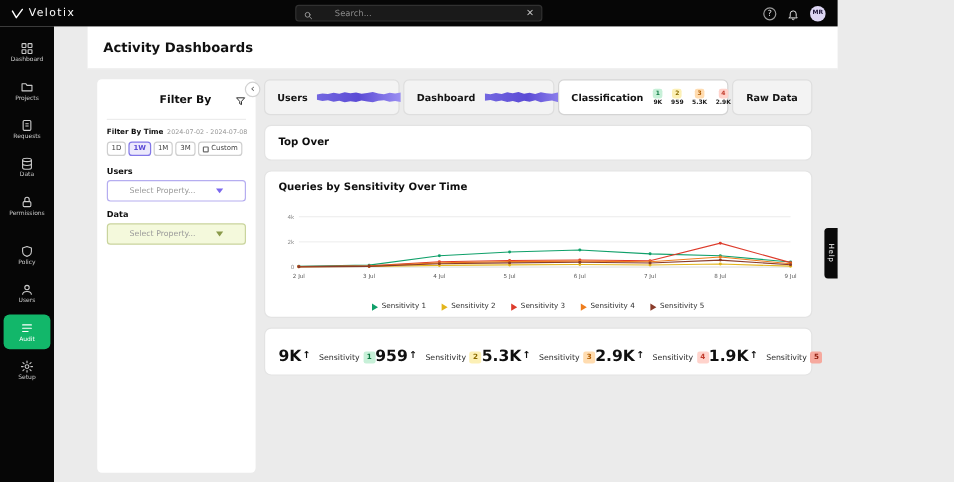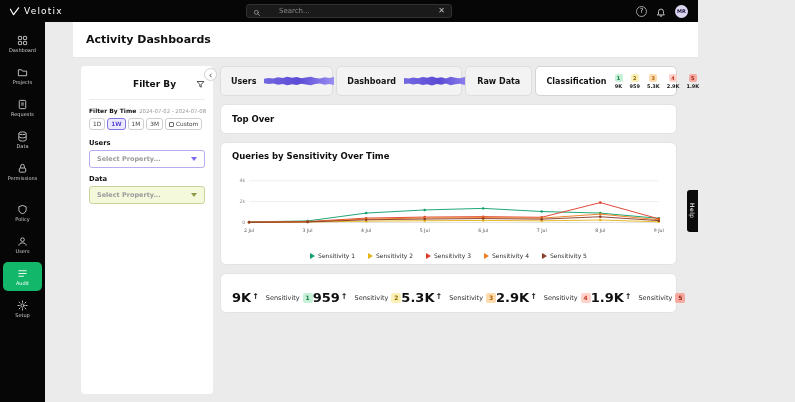--- a/index.html
+++ b/index.html
@@ -44,21 +44,21 @@
   .fp-head { display:flex; justify-content:space-between; align-items:center; padding-bottom:6px; border-bottom:1px solid #ececec; margin-bottom:7px; }
   .fp-title { font-size:9px; font-weight:bold; color:#101010;padding-left:44px; }
   .fp-time-row { display:flex; justify-content:space-between; align-items:baseline; margin-bottom:4px; gap:3px; }
   .fp-time-label { font-size:6px; font-weight:bold; color:#101010; white-space:nowrap; }
   .fp-date { font-size:5.3px; color:#979797; white-space:nowrap; }
   .time-buttons { display:flex; gap:2px; margin-bottom:9px; }
   .tbtn { padding:2px 3px; font-size:5.8px; border:1px solid #cfcfcf; border-radius:3px; background:#fff; color:#3d3d3d; display:flex; align-items:center; gap:2px; cursor:pointer; white-space:nowrap; }
   .tbtn.active { background:#ece9fc; border-color:#8277e8; color:#5b4bd5; font-weight:bold; }
   .cal-ic { width:5px; height:5px; border:1px solid #6b6b6b; border-radius:1px; display:inline-block; }
   .fp-field-label { font-size:6.8px; font-weight:bold; color:#101010; margin:7px 0 3px; }
-  .fp-select { height:18px; border:1px solid #b5adf0; border-radius:3px; display:flex; align-items:center; justify-content:space-between; padding:0 7px; font-size:6.5px; color:#9a9a9a; background:#fff; cursor:pointer;font-weight:bold; }
+  .fp-select { height:18px; border:1px solid #b5adf0; border-radius:3px; display:flex; align-items:center; justify-content:space-between; padding:0 18px; font-size:6.5px; color:#9a9a9a; background:#fff; cursor:pointer; }
   .chev { width:0; height:0; border-left:3px solid transparent; border-right:3px solid transparent; border-top:4px solid #7b68ee; }
   .fp-select.data-select { background:#f4f9dc; border-color:#c9d49d; }
   .fp-select.data-select .chev { border-top-color:#8a9a4a; }
   .collapse-btn { position:absolute; left:131px; top:10px; width:13px; height:13px; border-radius:50%; background:#fff; border:1px solid #d2d2d2; color:#4d4d4d; font-size:9px; line-height:10px; display:flex; align-items:center; justify-content:center; cursor:pointer; z-index:5; }
 
   
   .dashboard { flex:1; min-width:0; display:flex; flex-direction:column; gap:8px; padding-right:13px; }
   .tabs-row { display:flex; gap:3px; }
   .tab { height:30px; border:1px solid #dedede; border-radius:5px; background:#f3f3f3; display:flex; align-items:center; padding:0 10px; gap:8px; cursor:pointer; min-width:0; }
   .tab.active { background:#fff; border-color:#d4d4d4; }
@@ -292,23 +292,20 @@
               <defs>
                   <linearGradient id="pg2" x1="0" y1="0" x2="1" y2="0">
                     <stop offset="0" stop-color="#7367e0"></stop>
                     <stop offset="0.5" stop-color="#5b4bd5"></stop>
                     <stop offset="1" stop-color="#9a8ef2"></stop>
                   </linearGradient>
                 </defs>
               <path fill="url(#pg2)" d="M0.0,5.0 L4.7,5.6 L9.3,4.4 L14.0,5.3 L18.7,3.9 L23.3,4.8 L28.0,3.6 L32.7,5.1 L37.3,4.3 L42.0,5.4 L46.7,3.8 L51.3,4.7 L56.0,5.2 L60.7,4.1 L65.3,4.9 L70.0,4.5 L70.0,11.5 L65.3,11.1 L60.7,11.9 L56.0,10.8 L51.3,11.3 L46.7,12.2 L42.0,10.6 L37.3,11.7 L32.7,10.9 L28.0,12.4 L23.3,11.2 L18.7,12.1 L14.0,10.7 L9.3,11.6 L4.7,10.4 L0.0,11.0 Z"></path>
             </svg>
           </div>
-          <div class="tab" id="tab-raw">
-            <span class="tab-label">Raw Data</span>
-          </div>
           <div class="tab active" id="tab-classification">
             <span class="tab-label">Classification</span>
             <div class="mini-stats">
               <div class="mini-stat">
                   <span class="badge mini" style="background: rgb(199, 240, 216); color: rgb(17, 122, 68);">1</span>
                   <span class="mini-val">9K</span>
                 </div>
               <div class="mini-stat">
                   <span class="badge mini" style="background: rgb(252, 240, 182); color: rgb(138, 106, 0);">2</span>
                   <span class="mini-val">959</span>
@@ -319,20 +316,23 @@
                 </div>
               <div class="mini-stat">
                   <span class="badge mini" style="background: rgb(255, 211, 204); color: rgb(192, 58, 43);">4</span>
                   <span class="mini-val">2.9K</span>
                 </div>
               <div class="mini-stat">
                   <span class="badge mini" style="background: rgb(246, 169, 158); color: rgb(143, 29, 14);">5</span>
                   <span class="mini-val">1.9K</span>
                 </div>
             </div>
+          </div>
+          <div class="tab" id="tab-raw">
+            <span class="tab-label">Raw Data</span>
           </div>
         </div>
 
         <div class="card top-tags-card">
           <span class="card-title">Top Over</span>
         </div>
 
         <div class="card chart-card">
           <div class="card-title">Queries by Sensitivity Over Time</div>
           <svg id="main-chart" viewBox="0 0 558 88">

